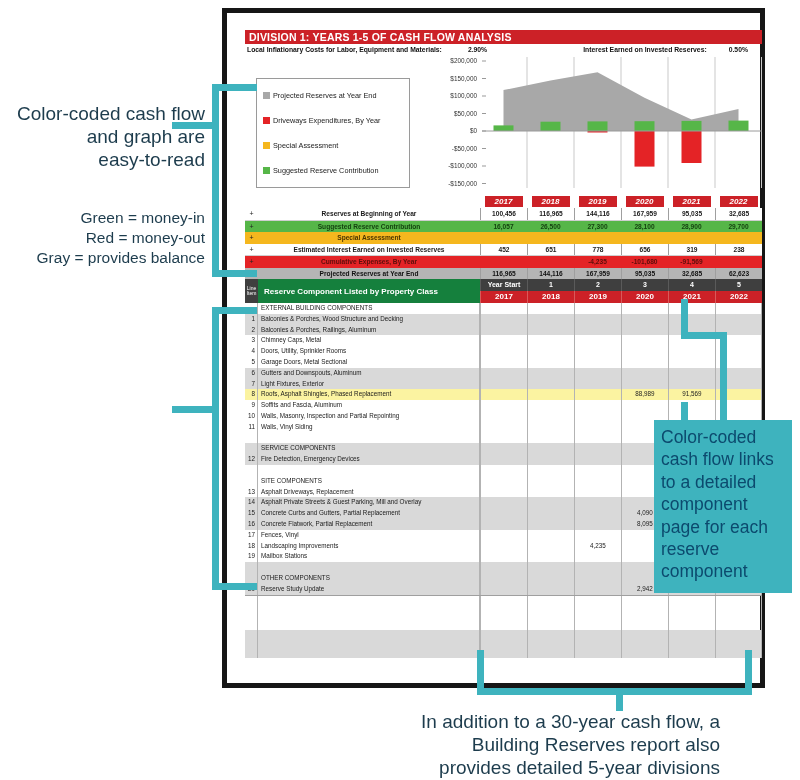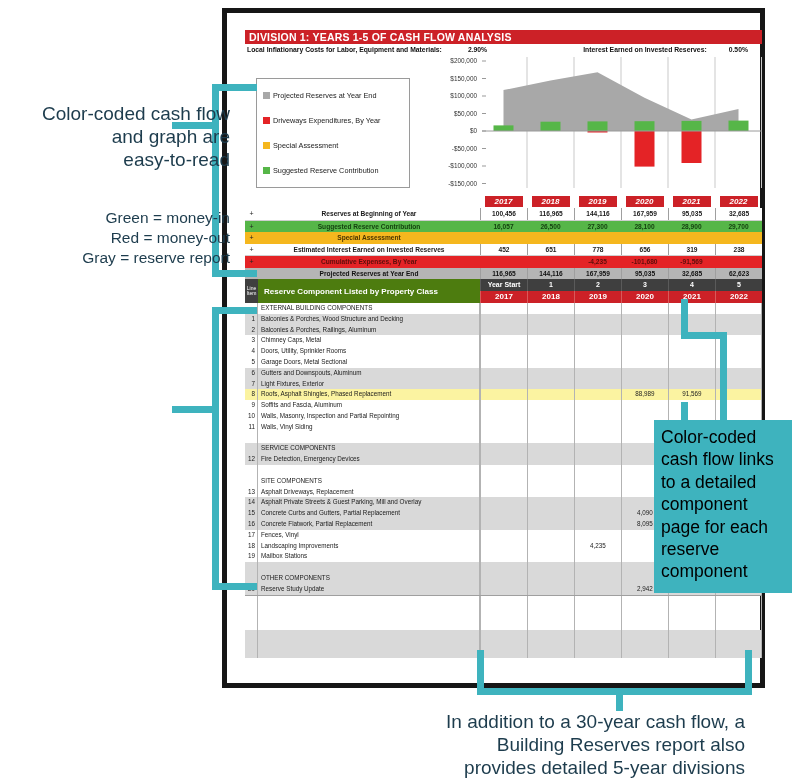--- a/index.html
+++ b/index.html
@@ -41,42 +41,42 @@
   .row-white{background:#fff;color:#1a1a1a;border-bottom:1px solid #cfcfcf;}
   .row-green{background:#56b648;color:#14420f;}
   .row-yellow{background:#f5b71e;color:#4a3400;}
   .row-red{background:#e42326;color:#5c0f0b;}
   .row-gray{background:#b5b5b5;color:#111;}
   .lined .ycell{border-left:1px solid #9f9f9f;}
 
   
   #comp-header{height:24px;}
   #comp-header .li{background:#3f3f3f;color:#fff;font-size:5px;line-height:1.1;display:flex;align-items:center;justify-content:center;text-align:center;}
-  #comp-header .hd{background:#4d7c0f;color:#fff;font-size:8px;font-weight:bold;display:flex;align-items:center;padding-left:6px;}
+  #comp-header .hd{background:#15803d;color:#fff;font-size:8px;font-weight:bold;display:flex;align-items:center;padding-left:6px;}
   .yearcol{display:flex;flex-direction:column;}
   .yearcol .yn{height:12px;background:#3f3f3f;color:#fff;font-size:7px;font-weight:bold;text-align:center;line-height:12px;border-left:1px solid #5a5a5a;}
   .yearcol .yy{height:12px;background:#cc2127;color:#fff;font-size:8px;font-weight:bold;text-align:center;line-height:12px;border-left:1px solid #d95a5a;}
 
   
   #component-body{border-bottom:1px solid #9f9f9f;}
   .comp-row{height:10.8px;font-size:6.3px;}
   .comp-row .num{text-align:right;padding-right:2px;line-height:10.8px;color:#222;border-right:1px solid #b3b3b3;}
   .comp-row .nm{padding-left:3px;line-height:10.8px;white-space:nowrap;overflow:hidden;border-right:1px solid #b3b3b3;color:#1a1a1a;}
   .comp-row .ycell{text-align:center;line-height:10.8px;border-left:1px solid #b3b3b3;color:#222;}
   .comp-row .ycell:last-child{border-right:1px solid #b3b3b3;}
   .c-w{background:#fff;} .c-g{background:#d9d9d9;} .c-hl{background:#fbf3a1;}
   .f-w{height:34px;} .f-g{height:28px;}
 
   
   .teal{position:absolute;background:#3eb3be;}
-  .note{position:absolute;color:#1d3c4d;white-space:pre-line;margin-left:25px;}
+  .note{position:absolute;color:#1d3c4d;white-space:pre-line;}
   .note-lg{font-size:19px;line-height:1.22;}
   .note-md{font-size:15.5px;line-height:1.3;}
   #callout-box{position:absolute;left:654px;top:420px;width:138px;height:173px;background:#3eb3be;box-sizing:border-box;padding:6px 7px;}
-  #callout-box .note-inner{color:#000000;font-size:17.5px;line-height:1.28;white-space:pre-line;}
+  #callout-box .note-inner{color:#0c4a6e;font-size:17.5px;line-height:1.28;white-space:pre-line;}
 </style>
 </head>
 <body>
 
 <div id="stage">
 
   <div id="page">
     <div id="sheet">
 
       <div class="title-bar">DIVISION 1: YEARS 1-5 OF CASH FLOW ANALYSIS</div>
@@ -546,21 +546,21 @@
 
   <div class="teal" style="left:212px;top:84px;width:7px;height:193px;"></div>
   <div class="teal" style="left:212px;top:84px;width:45px;height:7px;"></div>
   <div class="teal" style="left:212px;top:270px;width:45px;height:7px;"></div>
   <div class="teal" style="left:172px;top:122px;width:47px;height:7px;"></div>
   <div class="note note-lg" style="left:0;top:102px;width:205px;text-align:right;">Color-coded cash flow
 and graph are
 easy-to-read</div>
   <div class="note note-md" style="left:0;top:208px;width:205px;text-align:right;">Green = money-in
 Red = money-out
-Gray = reserve report</div>
+Gray = provides balance</div>
 
   <div class="teal" style="left:212px;top:307px;width:7px;height:283px;"></div>
   <div class="teal" style="left:212px;top:307px;width:45px;height:7px;"></div>
   <div class="teal" style="left:212px;top:583px;width:45px;height:7px;"></div>
   <div class="teal" style="left:172px;top:406px;width:47px;height:7px;"></div>
 
   <div class="teal" style="left:681px;top:299px;width:7px;height:40px;"></div>
   <div class="teal" style="left:681px;top:332px;width:46px;height:7px;"></div>
   <div class="teal" style="left:720px;top:332px;width:7px;height:88px;"></div>
   <div class="teal" style="left:681px;top:402px;width:7px;height:18px;"></div>

